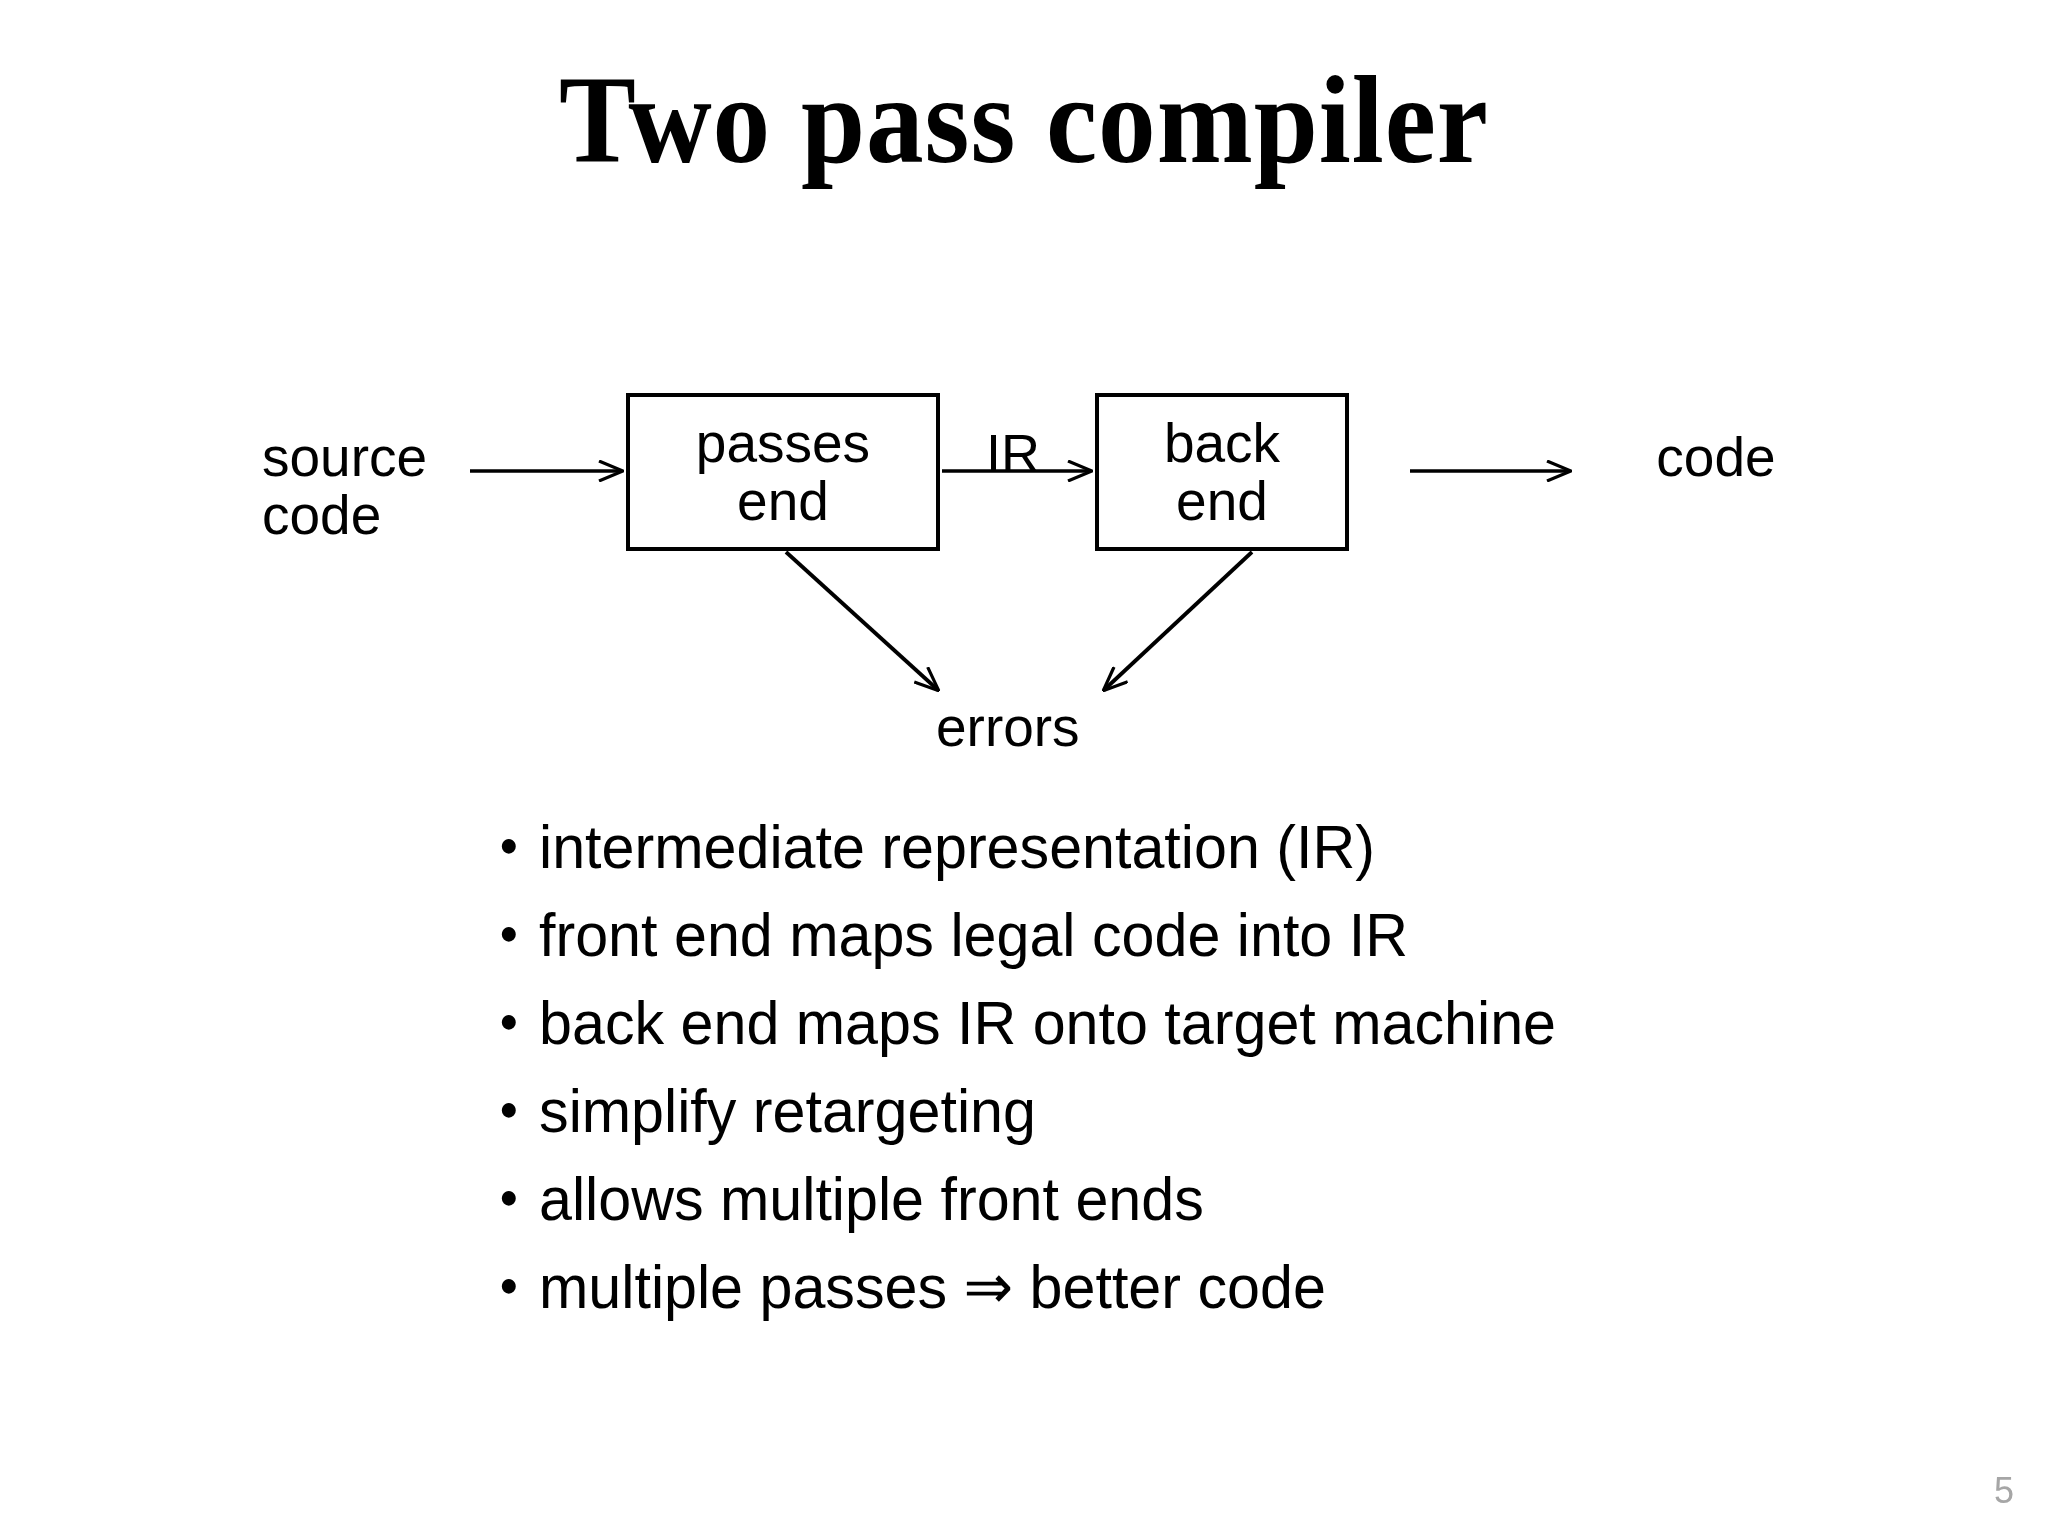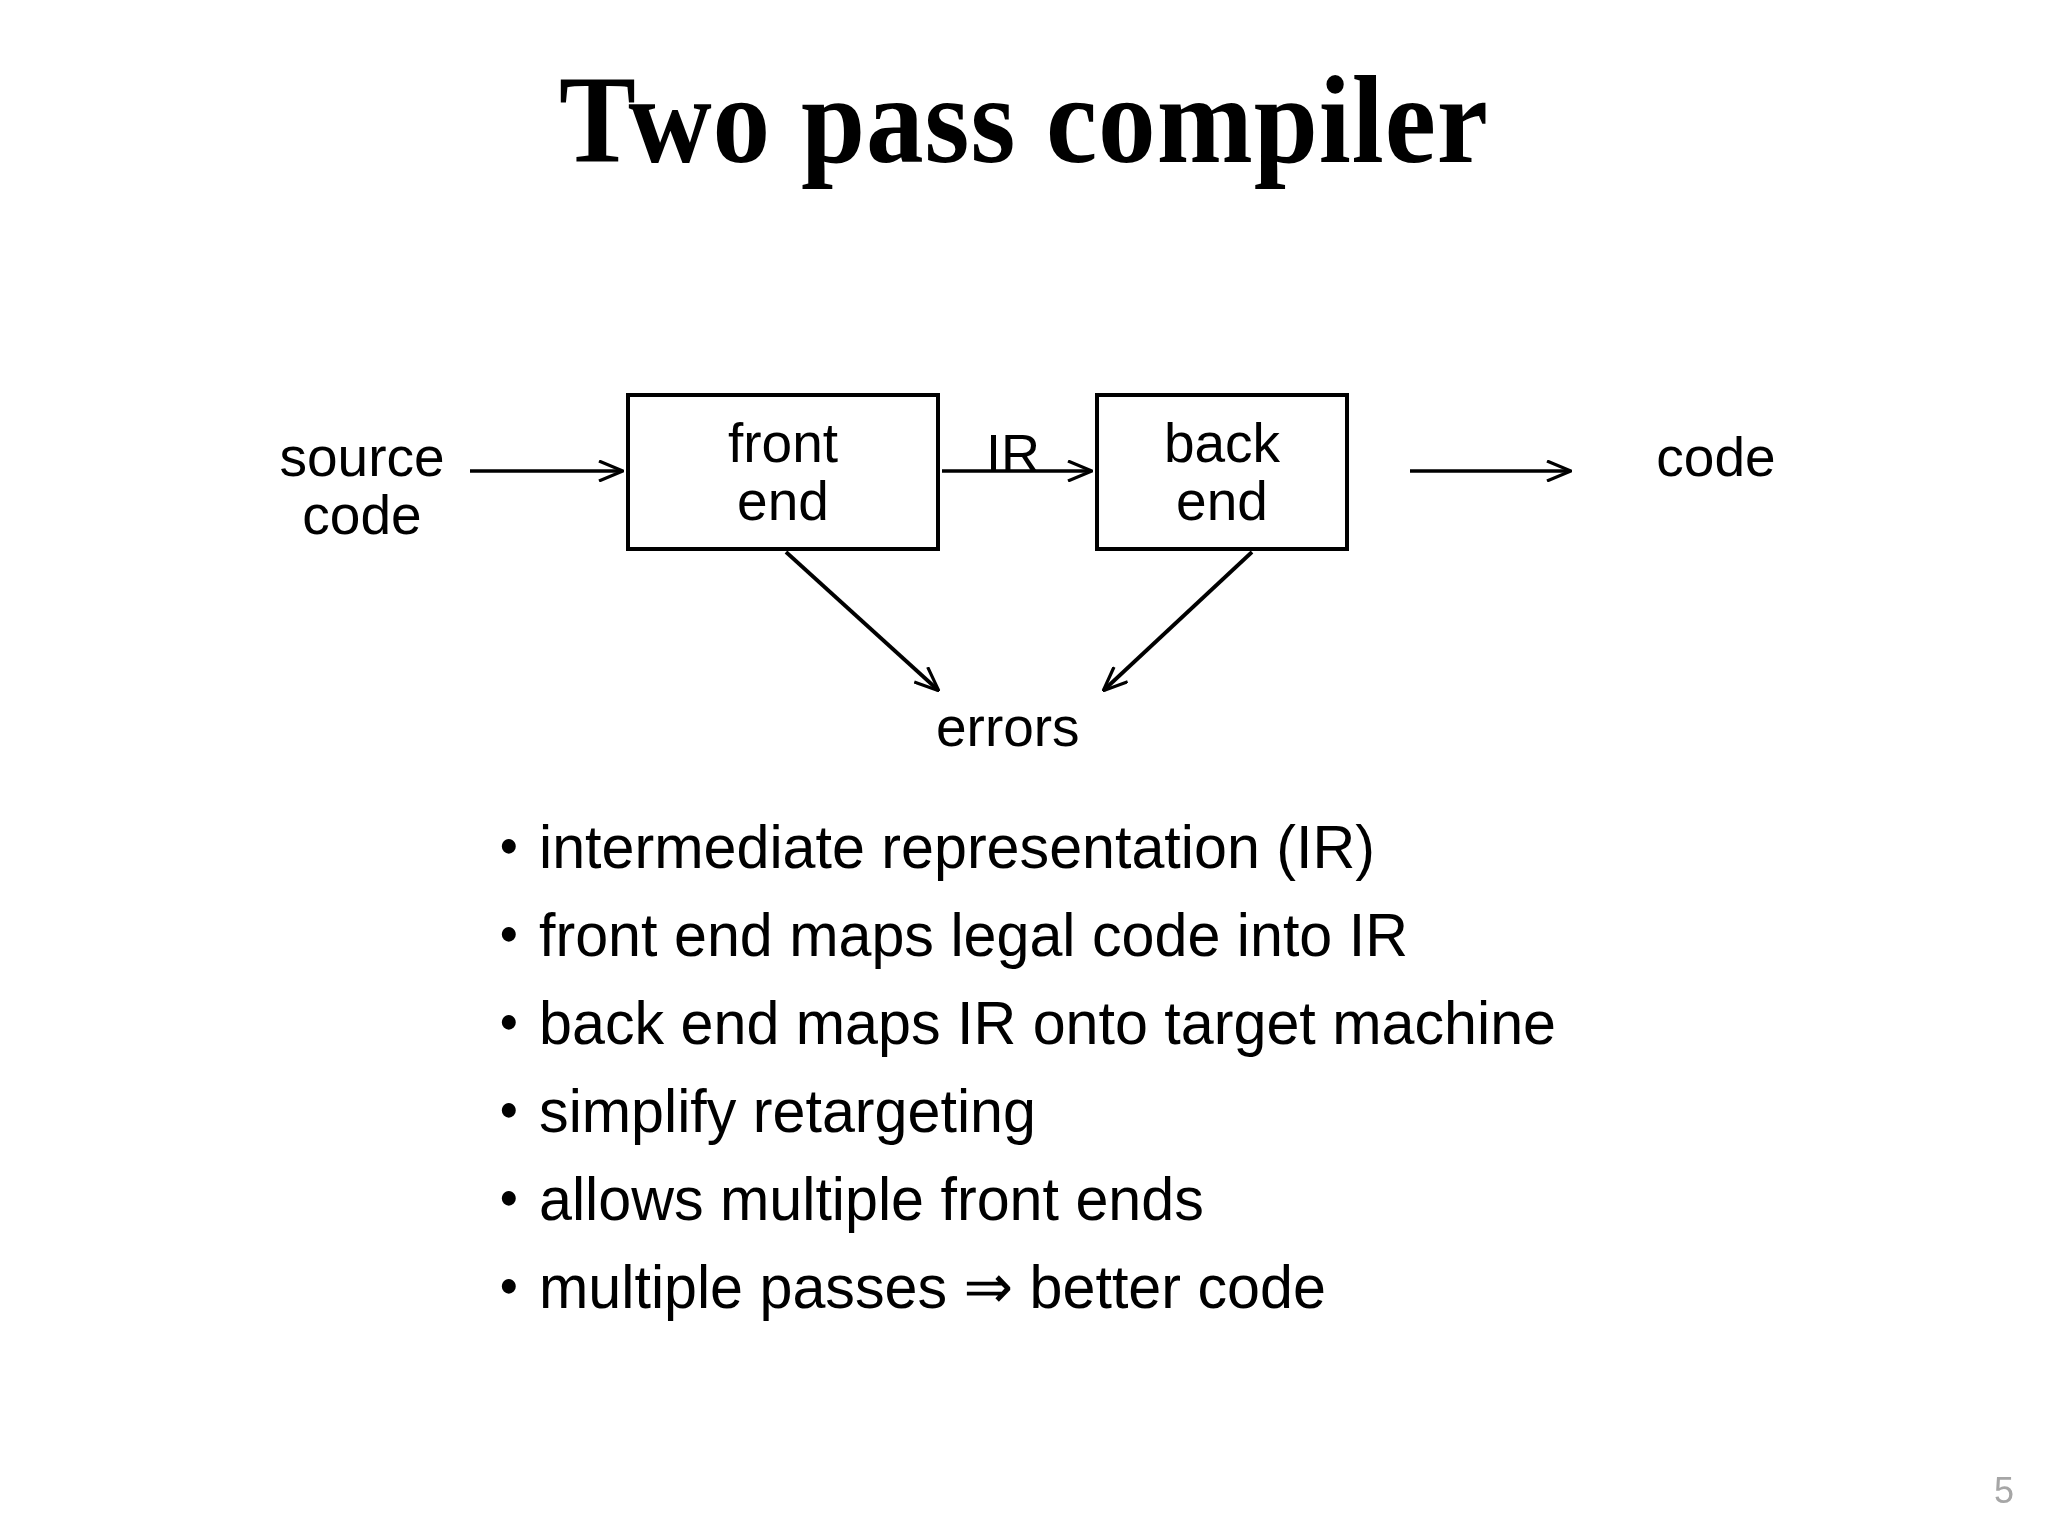--- a/index.html
+++ b/index.html
@@ -62,21 +62,20 @@
     line-height: 1.08;
     color: #000000;
     white-space: nowrap;
   }
   .dg-label.two-line { line-height: 1.06; }
 
   #label-source-code {
     left: 262px;
     top: 428px;
     width: 200px;
-    text-align: center;
   }
   #label-machine-code {
     left: 1586px;
     top: 428px;
     width: 260px;
     text-align: center;
   }
   #label-ir {
     left: 986px;
     top: 392px;
@@ -184,21 +183,21 @@
 
       <line x1="1252" y1="552" x2="1104" y2="690" stroke="#000000" stroke-width="3.8" marker-end="url(#arrowOpen)"></line>
     </svg>
 
     <div class="dg-label two-line" id="label-source-code">
       <span class="box-line">source</span>
       <span class="box-line">code</span>
     </div>
 
     <div class="box" id="box-front-end">
-      <span class="box-line">front</span>
+      <span class="box-line">passes</span>
       <span class="box-line">end</span>
     </div>
 
     <div class="dg-label" id="label-ir">IR</div>
 
     <div class="box" id="box-back-end">
       <span class="box-line">back</span>
       <span class="box-line">end</span>
     </div>
 

